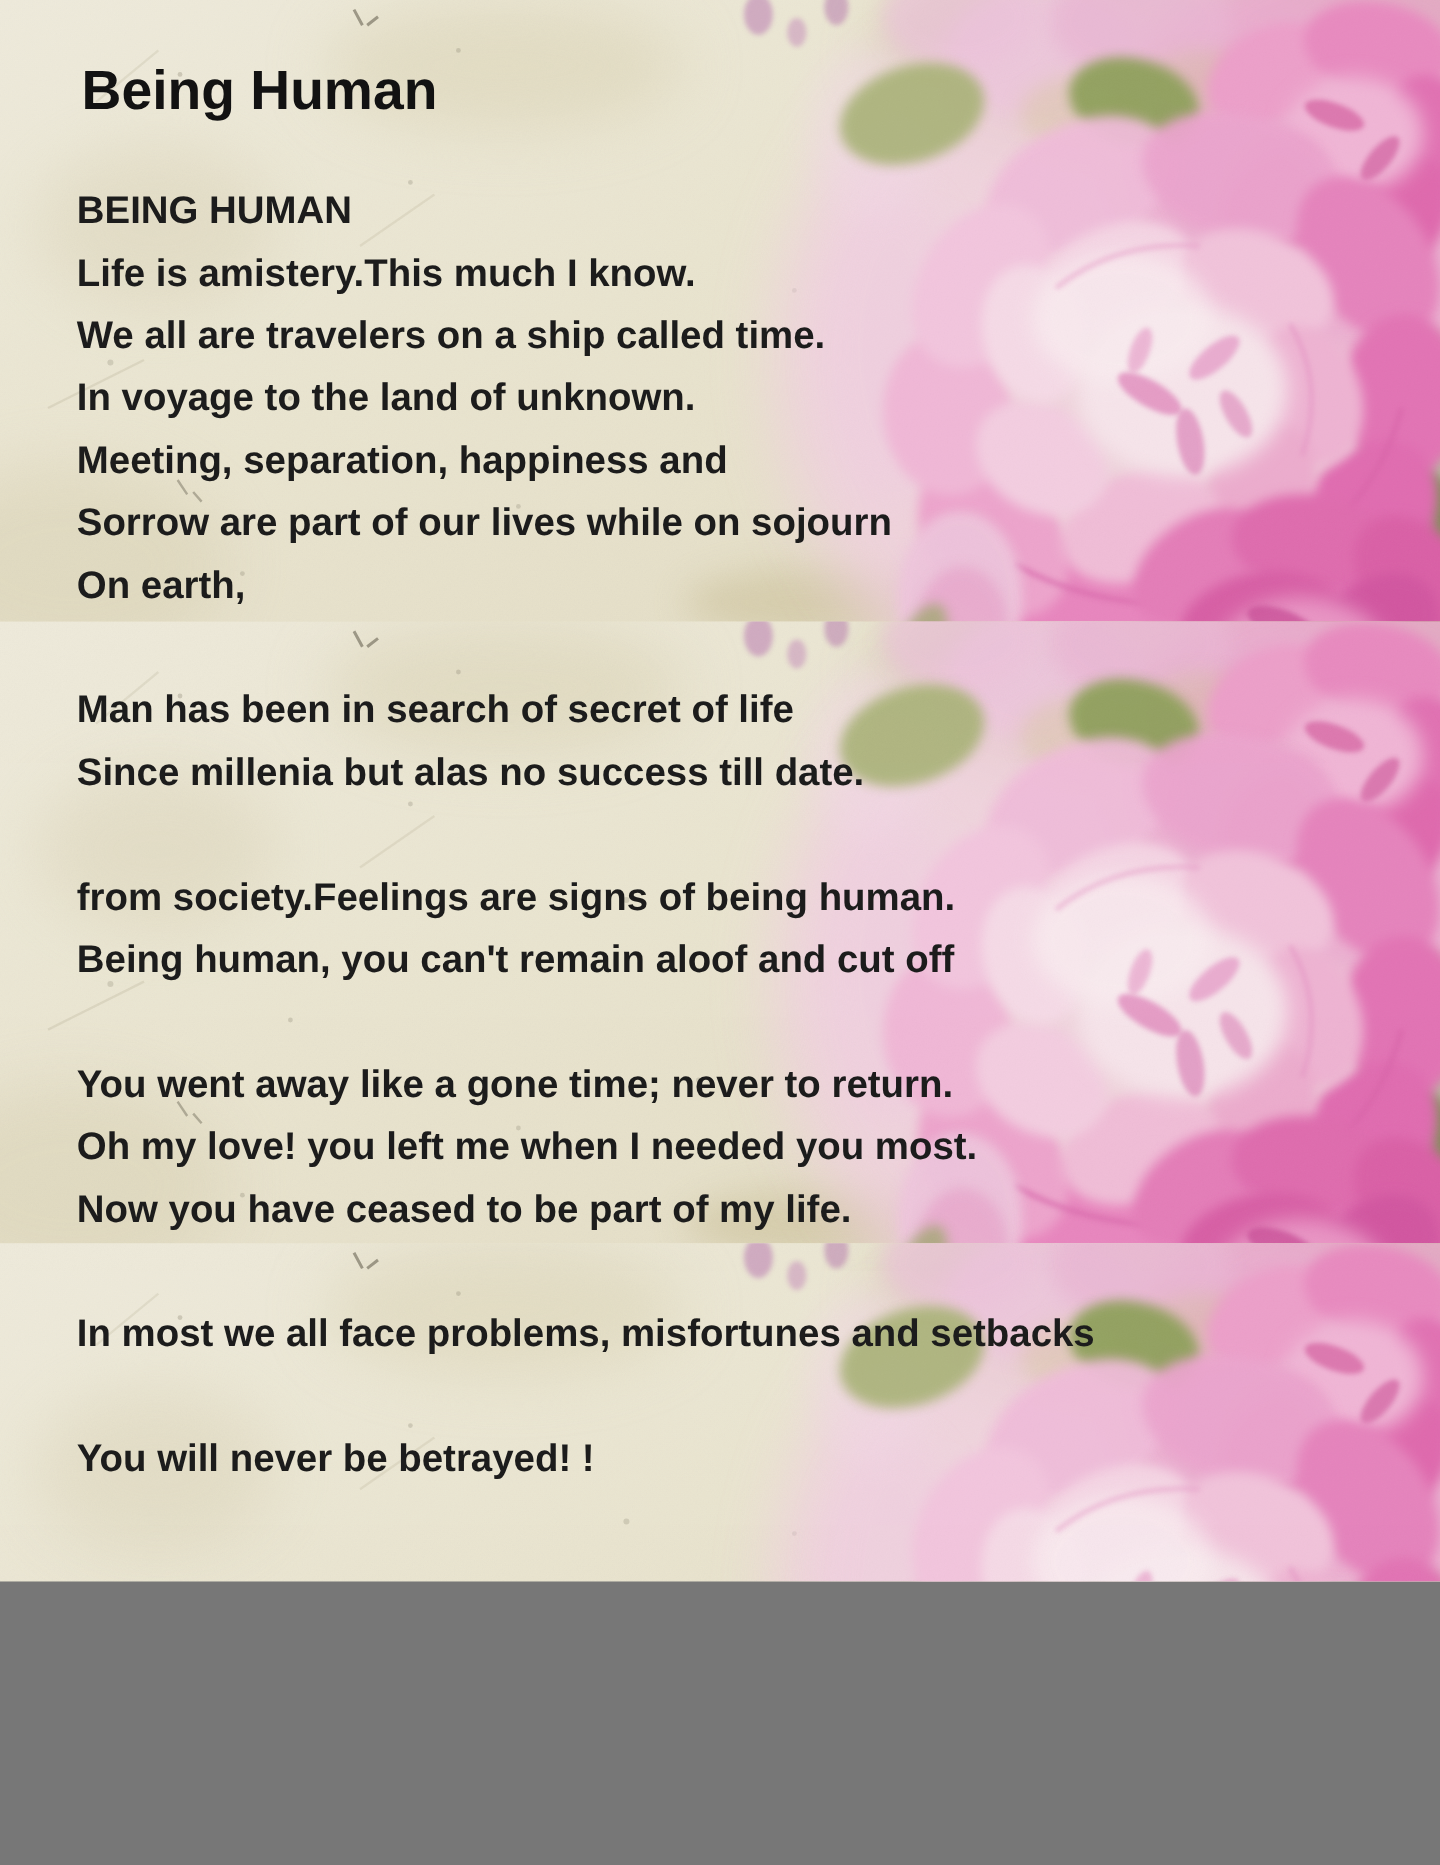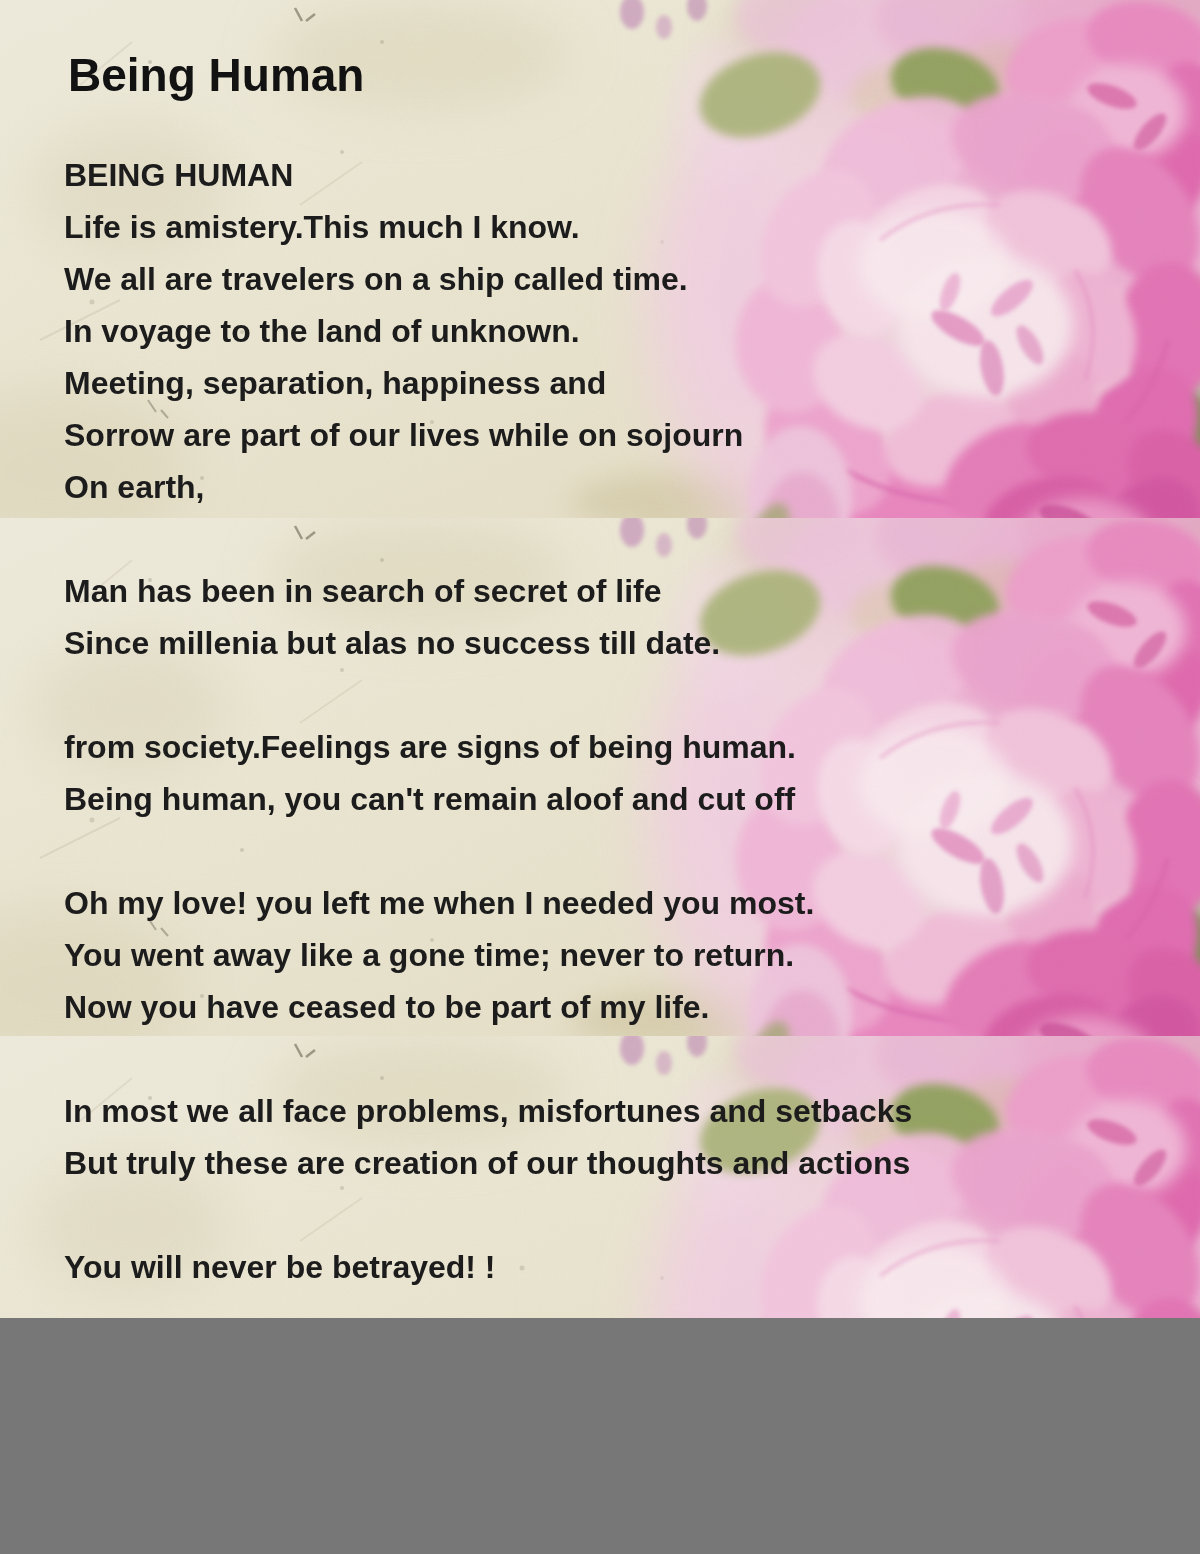--- a/index.html
+++ b/index.html
@@ -193,23 +193,22 @@
       <div class="poem-line">Meeting, separation, happiness and</div>
       <div class="poem-line">Sorrow are part of our lives while on sojourn</div>
       <div class="poem-line">On earth,</div>
       <div class="poem-line"></div>
       <div class="poem-line">Man has been in search of secret of life</div>
       <div class="poem-line">Since millenia but alas no success till date.</div>
       <div class="poem-line"></div>
       <div class="poem-line">from society.Feelings are signs of being human.</div>
       <div class="poem-line">Being human, you can't remain aloof and cut off</div>
       <div class="poem-line"></div>
+      <div class="poem-line">You went away like a gone time; never to return.</div>
       <div class="poem-line">Oh my love! you left me when I needed you most.</div>
-      <div class="poem-line">You went away like a gone time; never to return.</div>
       <div class="poem-line">Now you have ceased to be part of my life.</div>
       <div class="poem-line"></div>
       <div class="poem-line">In most we all face problems, misfortunes and setbacks</div>
-      <div class="poem-line">But truly these are creation of our thoughts and actions</div>
       <div class="poem-line"></div>
       <div class="poem-line">You will never be betrayed! !</div>
     </div>
   <div class="author">mamutty CHOLA</div>
 </div>
 
 </body></html>

